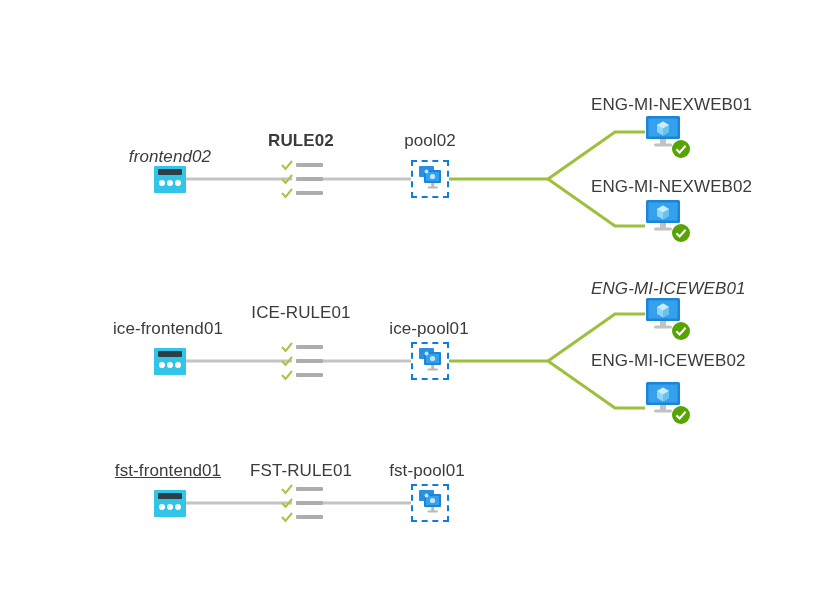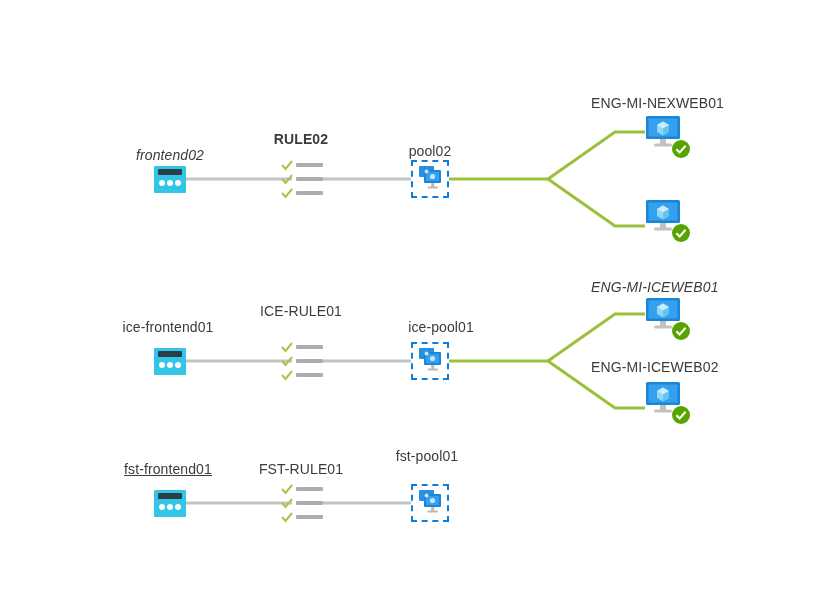--- a/index.html
+++ b/index.html
@@ -25,21 +25,21 @@
     width: 836px;
     height: 591px;
     pointer-events: none;
   }
   .node {
     position: absolute;
   }
   .node-label {
     position: absolute;
     white-space: nowrap;
-    font-size: 14px;
+    font-size: 17px;
     color: #3b3b3b;
     letter-spacing: 0.1px;
     line-height: 1;
     text-align: center;
   }
   .node-label.center {
     transform: translateX(-50%);
   }
 
   
@@ -184,21 +184,21 @@
       <span class="rule-bar"></span>
     </div>
     <div class="rule-line">
       <svg class="rule-check" viewBox="0 0 12 11">
         <polyline points="1,5 4.5,9 11,1" fill="none" stroke="#a4c64a" stroke-width="2"></polyline>
       </svg>
       <span class="rule-bar"></span>
     </div>
   </div>
 
-  <div class="node-label center" style="left:430px; top:144px;">pool02</div>
+  <div class="node-label center" style="left:430px; top:132px;">pool02</div>
   <div class="node icon-pool" style="left:411px; top:160px;">
     <svg class="pool-inner" viewBox="0 0 28 28">
       <rect x="3" y="1" width="15" height="11" rx="1" fill="#2a8fe0"></rect>
       <rect x="8" y="5" width="17" height="13" rx="1" fill="#1b86d8"></rect>
       <rect x="10" y="7" width="13" height="9" fill="#35a0ee"></rect>
       <circle cx="16.5" cy="11.5" r="2.6" fill="#bfe6ff"></circle>
       <rect x="15.2" y="18" width="3" height="4" fill="#b9b9b9"></rect>
       <rect x="11.5" y="21.5" width="10.5" height="2" rx="1" fill="#b9b9b9"></rect>
       <circle cx="10.5" cy="6.5" r="2" fill="#bfe6ff"></circle>
     </svg>
@@ -214,20 +214,21 @@
       <polygon points="20,14.5 26,11 26,18 20,21.5" fill="#63c4f0"></polygon>
       <rect x="17" y="25" width="6" height="5" fill="#c2c2c2"></rect>
       <rect x="11" y="29.5" width="18" height="3" rx="1.5" fill="#c2c2c2"></rect>
     </svg>
     <svg class="status-badge" style="left:29px; top:26px;" viewBox="0 0 18 18">
       <circle cx="9" cy="9" r="9" fill="#57a300"></circle>
       <polyline points="4.4,9.2 7.6,12.4 13.6,5.8" fill="none" stroke="#ffffff" stroke-width="2.1"></polyline>
     </svg>
   </div>
 
+  <div class="node-label" style="left:591px; top:178px;">ENG-MI-NEXWEB02</div>
   <div class="node icon-vm" style="left:643px; top:198px;">
     <svg viewBox="0 0 40 38" width="40" height="38">
       <rect x="3" y="2" width="34" height="23" rx="1.5" fill="#1b86d8"></rect>
       <rect x="5.5" y="4.5" width="29" height="18" fill="#35a0ee"></rect>
       <polygon points="20,7.5 26,11 26,18 20,21.5 14,18 14,11" fill="#8fd6f7"></polygon>
       <polygon points="20,7.5 26,11 20,14.5 14,11" fill="#c9edff"></polygon>
       <polygon points="20,14.5 26,11 26,18 20,21.5" fill="#63c4f0"></polygon>
       <rect x="17" y="25" width="6" height="5" fill="#c2c2c2"></rect>
       <rect x="11" y="29.5" width="18" height="3" rx="1.5" fill="#c2c2c2"></rect>
     </svg>
@@ -262,21 +263,21 @@
       <span class="rule-bar"></span>
     </div>
     <div class="rule-line">
       <svg class="rule-check" viewBox="0 0 12 11">
         <polyline points="1,5 4.5,9 11,1" fill="none" stroke="#a4c64a" stroke-width="2"></polyline>
       </svg>
       <span class="rule-bar"></span>
     </div>
   </div>
 
-  <div class="node-label center" style="left:429px; top:320px;margin-left:12px;">ice-pool01</div>
+  <div class="node-label center" style="left:429px; top:320px;">ice-pool01</div>
   <div class="node icon-pool" style="left:411px; top:342px;">
     <svg class="pool-inner" viewBox="0 0 28 28">
       <rect x="3" y="1" width="15" height="11" rx="1" fill="#2a8fe0"></rect>
       <rect x="8" y="5" width="17" height="13" rx="1" fill="#1b86d8"></rect>
       <rect x="10" y="7" width="13" height="9" fill="#35a0ee"></rect>
       <circle cx="16.5" cy="11.5" r="2.6" fill="#bfe6ff"></circle>
       <rect x="15.2" y="18" width="3" height="4" fill="#b9b9b9"></rect>
       <rect x="11.5" y="21.5" width="10.5" height="2" rx="1" fill="#b9b9b9"></rect>
       <circle cx="10.5" cy="6.5" r="2" fill="#bfe6ff"></circle>
     </svg>
@@ -292,21 +293,21 @@
       <polygon points="20,14.5 26,11 26,18 20,21.5" fill="#63c4f0"></polygon>
       <rect x="17" y="25" width="6" height="5" fill="#c2c2c2"></rect>
       <rect x="11" y="29.5" width="18" height="3" rx="1.5" fill="#c2c2c2"></rect>
     </svg>
     <svg class="status-badge" style="left:29px; top:26px;" viewBox="0 0 18 18">
       <circle cx="9" cy="9" r="9" fill="#57a300"></circle>
       <polyline points="4.4,9.2 7.6,12.4 13.6,5.8" fill="none" stroke="#ffffff" stroke-width="2.1"></polyline>
     </svg>
   </div>
 
-  <div class="node-label" style="left:591px; top:360px;">ENG-MI-ICEWEB02</div>
+  <div class="node-label" style="left:591px; top:352px;">ENG-MI-ICEWEB02</div>
   <div class="node icon-vm" style="left:643px; top:380px;">
     <svg viewBox="0 0 40 38" width="40" height="38">
       <rect x="3" y="2" width="34" height="23" rx="1.5" fill="#1b86d8"></rect>
       <rect x="5.5" y="4.5" width="29" height="18" fill="#35a0ee"></rect>
       <polygon points="20,7.5 26,11 26,18 20,21.5 14,18 14,11" fill="#8fd6f7"></polygon>
       <polygon points="20,7.5 26,11 20,14.5 14,11" fill="#c9edff"></polygon>
       <polygon points="20,14.5 26,11 26,18 20,21.5" fill="#63c4f0"></polygon>
       <rect x="17" y="25" width="6" height="5" fill="#c2c2c2"></rect>
       <rect x="11" y="29.5" width="18" height="3" rx="1.5" fill="#c2c2c2"></rect>
     </svg>
@@ -341,21 +342,21 @@
       <span class="rule-bar"></span>
     </div>
     <div class="rule-line">
       <svg class="rule-check" viewBox="0 0 12 11">
         <polyline points="1,5 4.5,9 11,1" fill="none" stroke="#a4c64a" stroke-width="2"></polyline>
       </svg>
       <span class="rule-bar"></span>
     </div>
   </div>
 
-  <div class="node-label center" style="left:427px; top:449px;">fst-pool01</div>
+  <div class="node-label center" style="left:427px; top:462px;">fst-pool01</div>
   <div class="node icon-pool" style="left:411px; top:484px;">
     <svg class="pool-inner" viewBox="0 0 28 28">
       <rect x="3" y="1" width="15" height="11" rx="1" fill="#2a8fe0"></rect>
       <rect x="8" y="5" width="17" height="13" rx="1" fill="#1b86d8"></rect>
       <rect x="10" y="7" width="13" height="9" fill="#35a0ee"></rect>
       <circle cx="16.5" cy="11.5" r="2.6" fill="#bfe6ff"></circle>
       <rect x="15.2" y="18" width="3" height="4" fill="#b9b9b9"></rect>
       <rect x="11.5" y="21.5" width="10.5" height="2" rx="1" fill="#b9b9b9"></rect>
       <circle cx="10.5" cy="6.5" r="2" fill="#bfe6ff"></circle>
     </svg>

